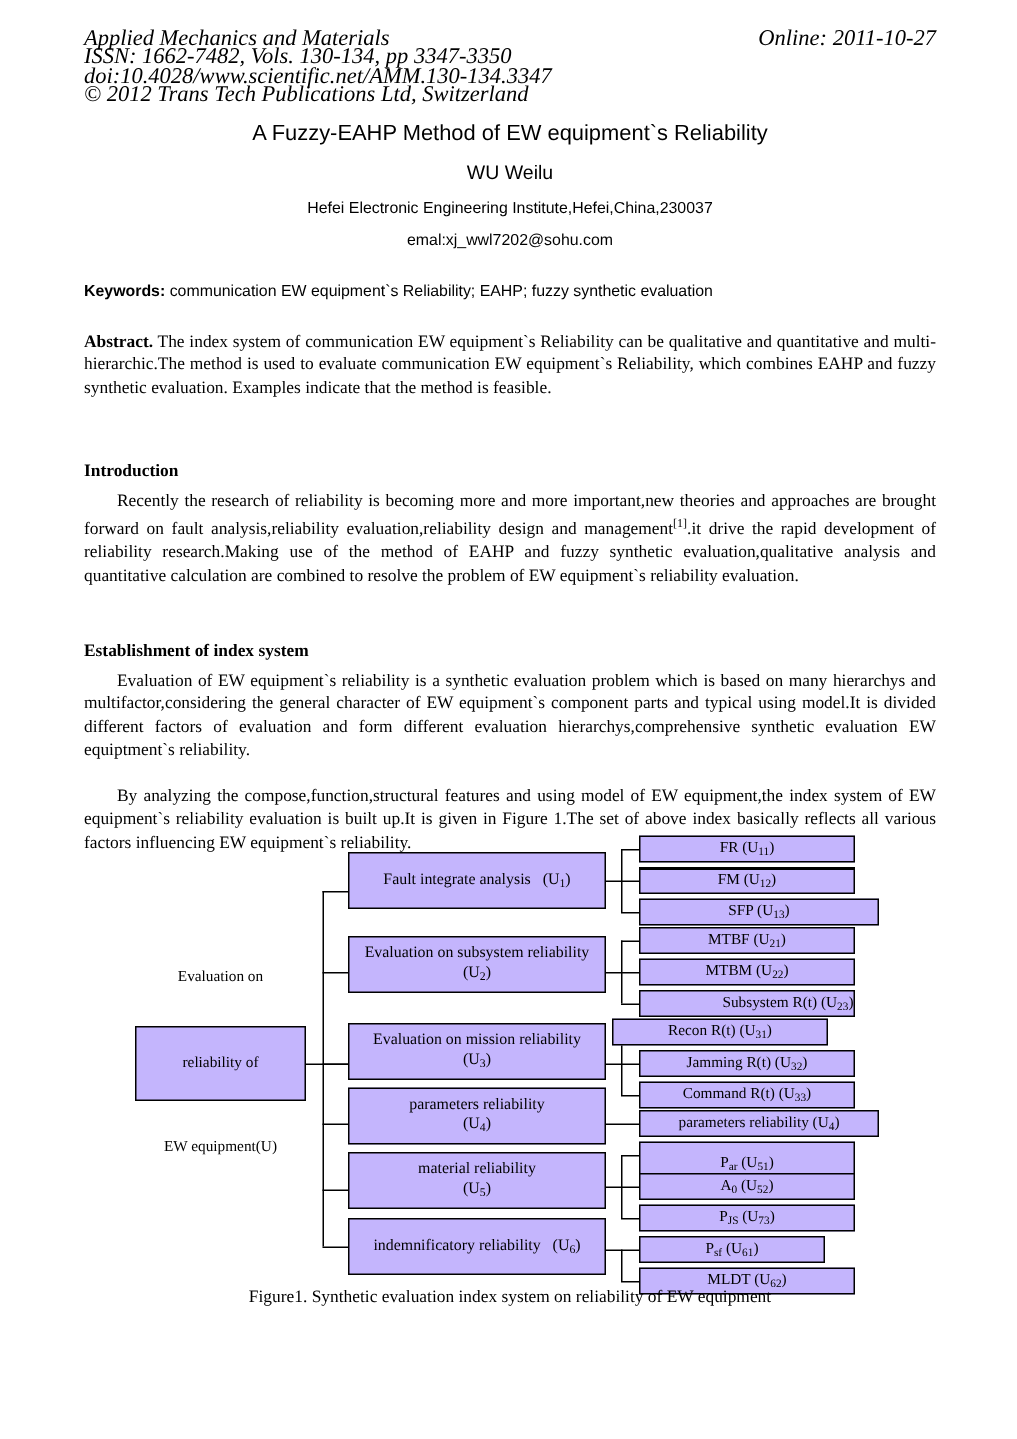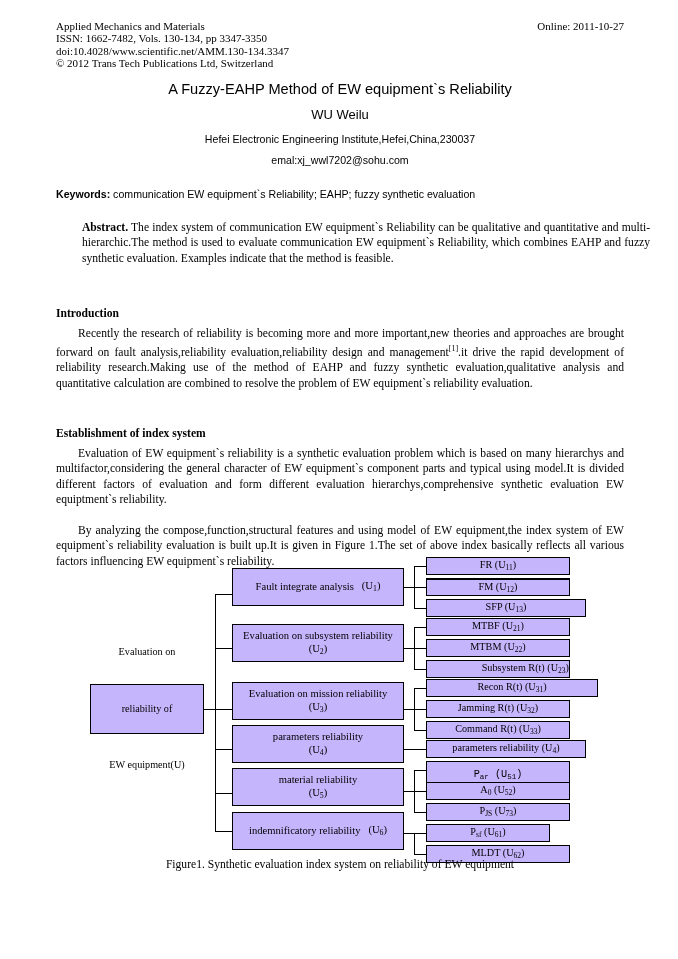--- a/index.html
+++ b/index.html
@@ -23,21 +23,22 @@
     background: #fff;
   }
 
   
   .jhead {
     position: absolute;
     left: 56px;
     top: 20px;
     width: 568px;
     font-family: "Liberation Serif", serif;
-    font-size: 11px;
+    font-style: italic;
+    font-size: 15px;
     line-height: 12.4px;
   }
   .jhead .row1 {
     display: flex;
     justify-content: space-between;
     align-items: baseline;
   }
   .jhead .line { white-space: nowrap; }
 
   
@@ -89,21 +90,21 @@
   .body-text {
     position: absolute;
     left: 56px;
     width: 568px;
     font-family: "Liberation Serif", serif;
     font-size: 11.6px;
     line-height: 15.3px;
     text-align: justify;
     text-justify: inter-word;
   }
-  .abstract { top: 220px; margin-left: 26px; }
+  .abstract { top: 220px; }
   .sec-intro-h {
     position: absolute; left: 56px; top: 307px;
     font-family: "Liberation Serif", serif;
     font-weight: bold; font-size: 11.6px;
   }
   .para-intro { top: 326px; }
   .sec-est-h {
     position: absolute; left: 56px; top: 427px;
     font-family: "Liberation Serif", serif;
     font-weight: bold; font-size: 11.6px;
@@ -270,42 +271,42 @@
     <div class="nodebox lvl2" style="left:426px; top:104px; width:144px; height:18px;justify-content:flex-end;">
       <span>Subsystem R(t) (U<sub>23</sub>)</span>
     </div>
 
     <div class="conn h" style="left:404px; top:153px; width:10px;"></div>
     <div class="conn v" style="left:414px; top:132px; height:42px;"></div>
     <div class="conn h" style="left:414px; top:132px; width:12px;"></div>
     <div class="conn h" style="left:414px; top:153px; width:12px;"></div>
     <div class="conn h" style="left:414px; top:174px; width:12px;"></div>
 
-    <div class="nodebox lvl2" style="left:426px; top:123px; width:172px; height:18px;justify-content:center;">
+    <div class="nodebox lvl2" style="left:408px; top:123px; width:144px; height:18px;justify-content:center;">
       <span>Recon R(t) (U<sub>31</sub>)</span>
     </div>
     <div class="nodebox lvl2" style="left:426px; top:144px; width:144px; height:18px;">
       <span>Jamming R(t) (U<sub>32</sub>)</span>
     </div>
     <div class="nodebox lvl2" style="left:426px; top:165px; width:144px; height:18px;">
       <span>Command R(t) (U<sub>33</sub>)</span>
     </div>
 
     <div class="conn h" style="left:404px; top:193px; width:22px;"></div>
     <div class="nodebox lvl2" style="left:426px; top:184px; width:160px; height:18px;">
       <span>parameters reliability (U<sub>4</sub>)</span>
     </div>
 
     <div class="conn h" style="left:404px; top:235px; width:10px;"></div>
     <div class="conn v" style="left:414px; top:214px; height:42px;"></div>
     <div class="conn h" style="left:414px; top:214px; width:12px;"></div>
     <div class="conn h" style="left:414px; top:235px; width:12px;"></div>
     <div class="conn h" style="left:414px; top:256px; width:12px;"></div>
 
-    <div class="nodebox lvl2" style="left:426px; top:205px; width:144px; height:30px;font-family:Liberation Mono, monospace;">
+    <div class="nodebox lvl2" style="left:426px; top:205px; width:144px; height:30px;">
       <span>P<sub>ar</sub> (U<sub>51</sub>)</span>
     </div>
     <div class="nodebox lvl2" style="left:426px; top:226px; width:144px; height:18px;">
       <span>A<sub>0</sub> (U<sub>52</sub>)</span>
     </div>
     <div class="nodebox lvl2" style="left:426px; top:247px; width:144px; height:18px;">
       <span>P<sub>JS</sub> (U<sub>73</sub>)</span>
     </div>
 
     <div class="conn h" style="left:404px; top:277px; width:10px;"></div>

